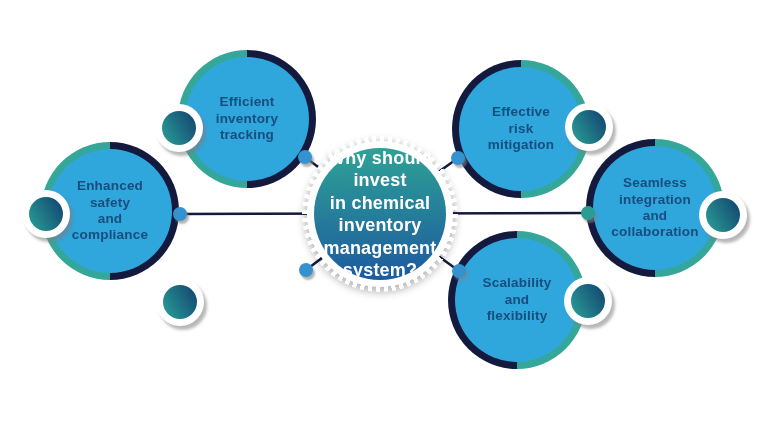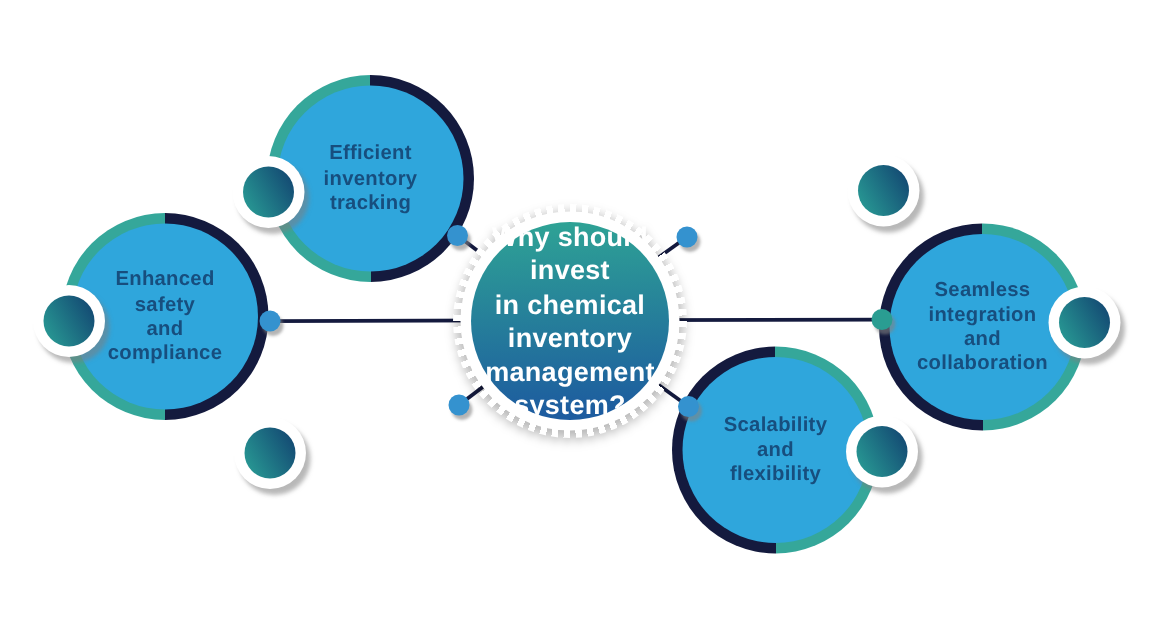--- a/index.html
+++ b/index.html
@@ -19,21 +19,21 @@
     display:flex;align-items:center;justify-content:center;text-align:center;
   }
   .label{
     white-space:pre-line;font-weight:bold;font-size:13.5px;line-height:1.22;
     color:#174e7e;letter-spacing:.2px;
   }
   .pos-left{left:41px;top:142px;}
   .pos-top-left{left:178px;top:50px;text-decoration:underline;}
   .pos-bottom-left{left:180px;top:230px;}
   .pos-top-right{left:452px;top:60px;}
-  .pos-right{left:586px;top:149px;}
+  .pos-right{left:586px;top:139px;}
   .pos-bottom-right{left:448px;top:231px;}
 
   
   .badge{
     position:absolute;width:48px;height:48px;border-radius:50%;background:#ffffff;
     box-shadow:3px 4px 3px rgba(125,125,125,.55);z-index:4;
   }
   .badge-inner{
     position:absolute;inset:7px;border-radius:50%;
     background:linear-gradient(60deg,#2aa197 0%,#11406f 100%);
@@ -88,20 +88,27 @@
 
   <div class="node ring-left pos-top-left">
     <div class="fill">
       <div class="label">Efficient
 inventory
 tracking</div>
     </div>
   </div>
 
 
+  <div class="node ring-right pos-top-right">
+    <div class="fill">
+      <div class="label">Effective
+risk
+mitigation</div>
+    </div>
+  </div>
 
   <div class="node ring-right pos-right">
     <div class="fill">
       <div class="label">Seamless
 integration
 and
 collaboration</div>
     </div>
   </div>
 

